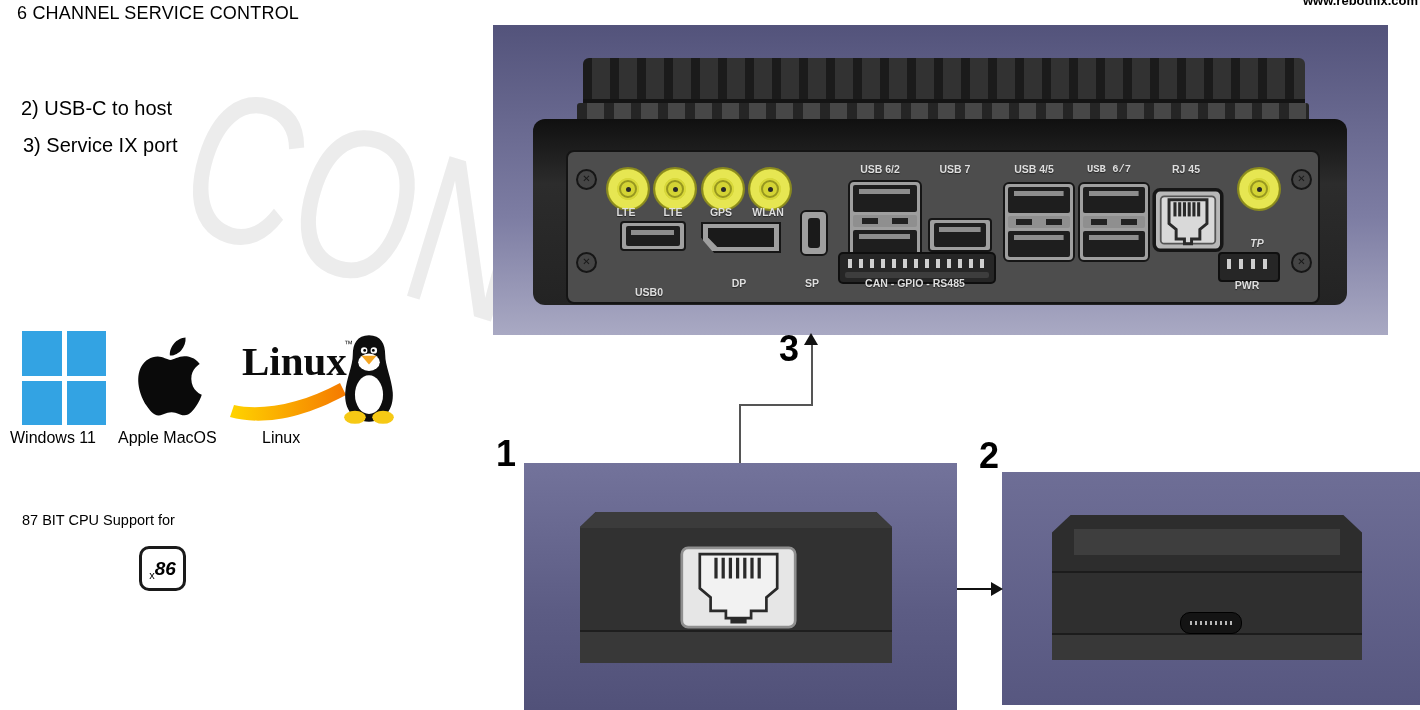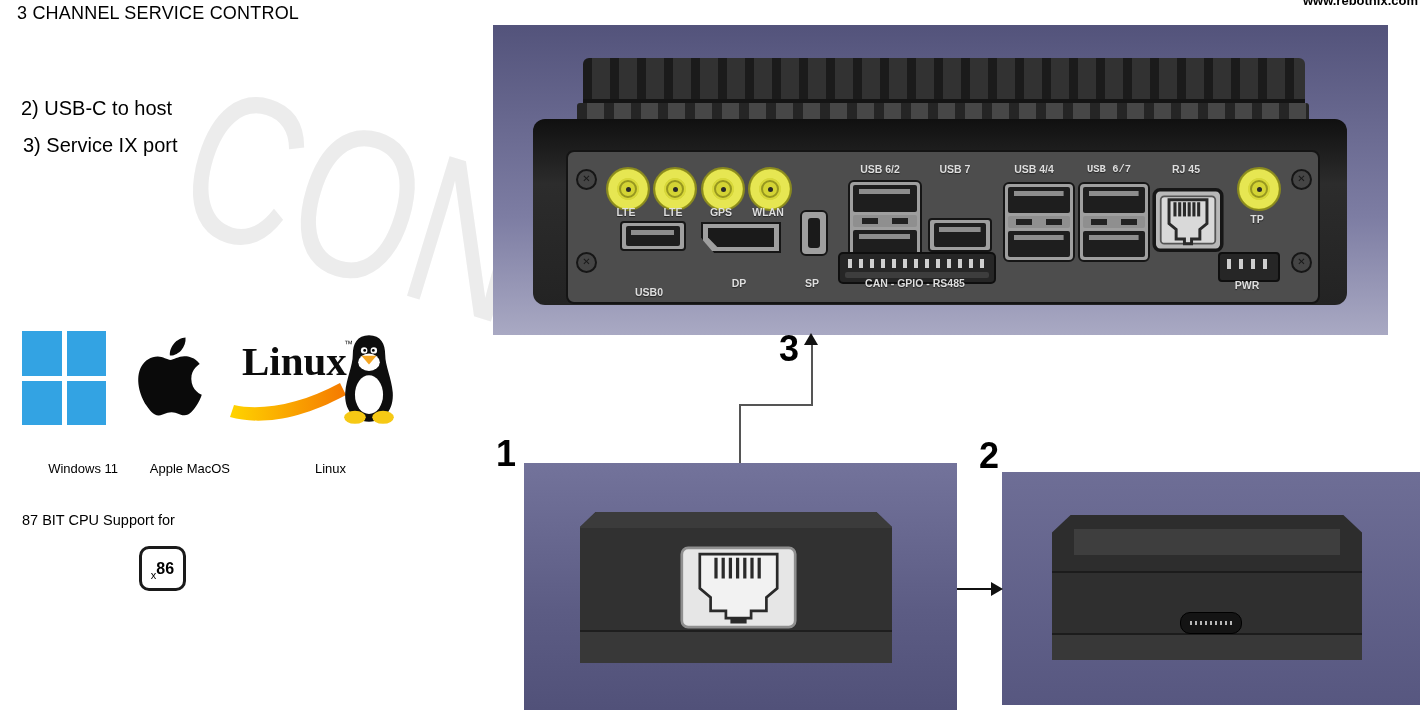--- a/index.html
+++ b/index.html
@@ -7,21 +7,21 @@
        font-family:"Liberation Sans", sans-serif;color:#000;}
   .stage{position:absolute;left:0;top:0;width:1420px;height:710px;}
   .abs{position:absolute;}
 
   
   .doc-title{left:17px;top:3px;font-size:18px;letter-spacing:.2px;}
   .ch-item{font-size:20px;}
   .ch-1{left:17px;top:58px;} .ch-2{left:21px;top:97px;} .ch-3{left:23px;top:134px;}
   .sw-heading{left:17px;top:288px;font-size:15px;}
   .cpu-heading{left:22px;top:512px;font-size:14.5px;}
-  .logo-label{font-size:13px;text-align:right;margin-top:32px;}
+  .logo-label{font-size:16px;text-align:left;}
 
   
   .wm-clip{left:0;top:0;width:494px;height:420px;overflow:hidden;z-index:0;}
   .wm-text{position:absolute;left:222px;top:52px;font-size:212px;line-height:1;
            color:#ececec;font-weight:100;white-space:nowrap;
            transform:rotate(17deg) scaleX(.74);transform-origin:0 0;}
 
   
   .website{right:2px;top:-7px;font-size:13px;font-weight:bold;}
 
@@ -37,21 +37,21 @@
   .swoosh{position:absolute;left:-8px;top:50px;width:132px;height:46px;}
   .tux{position:absolute;left:106px;top:4px;width:54px;height:92px;}
   .lbl-win{left:10px;top:429px;width:108px;} .lbl-apple{left:118px;top:429px;width:112px;}
   .lbl-linux{left:262px;top:429px;width:84px;}
 
   .arm-logo{left:14px;top:522px;font-size:58px;font-weight:bold;color:#4a8bbe;
             line-height:1;letter-spacing:1px;}
   .x86-badge{left:139px;top:546px;width:41px;height:39px;border:3px solid #1a1a1a;
              border-radius:10px;display:flex;align-items:center;justify-content:center;}
   .x86-sub{font-size:11px;align-self:flex-end;margin-bottom:7px;}
-  .x86-num{font-size:16px;font-weight:bold;}
+  .x86-num{font-size:19px;font-weight:bold;font-style:italic;}
 
   
   .main-img{left:493px;top:25px;width:895px;height:310px;z-index:1;
             background:linear-gradient(180deg,#53537b 0%,#7d7da3 62%,#a9a9c3 100%);}
   .dev1-img{left:524px;top:463px;width:433px;height:247px;z-index:1;
             background:linear-gradient(180deg,#73739b 0%,#5c5c84 60%,#515179 100%);}
   .dev2-img{left:1002px;top:472px;width:418px;height:233px;z-index:1;
             background:linear-gradient(180deg,#6e6e96 0%,#575780 100%);}
 
   
@@ -146,21 +146,21 @@
 </style>
 </head>
 <body>
 
 <div class="stage">
 
   <div class="abs wm-clip">
     <div class="wm-text">CONFIDENTIAL</div>
   </div>
 
-  <div class="abs doc-title">3 CHANNEL SERVICE CONTROL</div>
+  <div class="abs doc-title">6 CHANNEL SERVICE CONTROL</div>
   <div class="abs website">www.rebotnix.com</div>
 
   <div class="abs ch-item ch-2">2) USB-C to host</div>
   <div class="abs ch-item ch-3">3) Service IX port</div>
 
 
   <div class="abs win-logo">
     <div class="win-pane"></div>
     <div class="win-pane"></div>
     <div class="win-pane"></div>
@@ -236,25 +236,25 @@
       </div>
     <div class="abs ant" style="left:744px;top:142px;">
         <div class="ant-hub"></div>
         <div class="ant-pin"></div>
       </div>
 
     <div class="plabel" style="left:111px;top:181px;width:44px;">LTE</div>
     <div class="plabel" style="left:158px;top:181px;width:44px;">LTE</div>
     <div class="plabel" style="left:206px;top:181px;width:44px;text-align:center;">GPS</div>
     <div class="plabel" style="left:253px;top:181px;width:44px;">WLAN</div>
-    <div class="plabel" style="left:742px;top:188px;width:44px;">TP</div>
+    <div class="plabel" style="left:742px;top:212px;width:44px;font-style:italic;">TP</div>
 
     <div class="plabel" style="left:347px;top:138px;width:80px;">USB 6/2</div>
     <div class="plabel" style="left:422px;top:138px;width:80px;">USB 7</div>
-    <div class="plabel" style="left:501px;top:138px;width:80px;">USB 4/4</div>
+    <div class="plabel" style="left:501px;top:138px;width:80px;">USB 4/5</div>
     <div class="plabel" style="left:576px;top:138px;width:80px;font-family:Liberation Mono, monospace;">USB 6/7</div>
     <div class="plabel" style="left:653px;top:138px;width:80px;">RJ 45</div>
 
     <div class="abs usb1" style="left:127px;top:196px;width:62px;height:26px;">
         <div class="usb1-in"></div>
       </div>
     <div class="abs dp" style="left:208px;top:197px;width:76px;height:27px;">
         <div class="dp-in"></div>
       </div>
     <div class="abs sp" style="left:307px;top:185px;width:24px;height:42px;">

